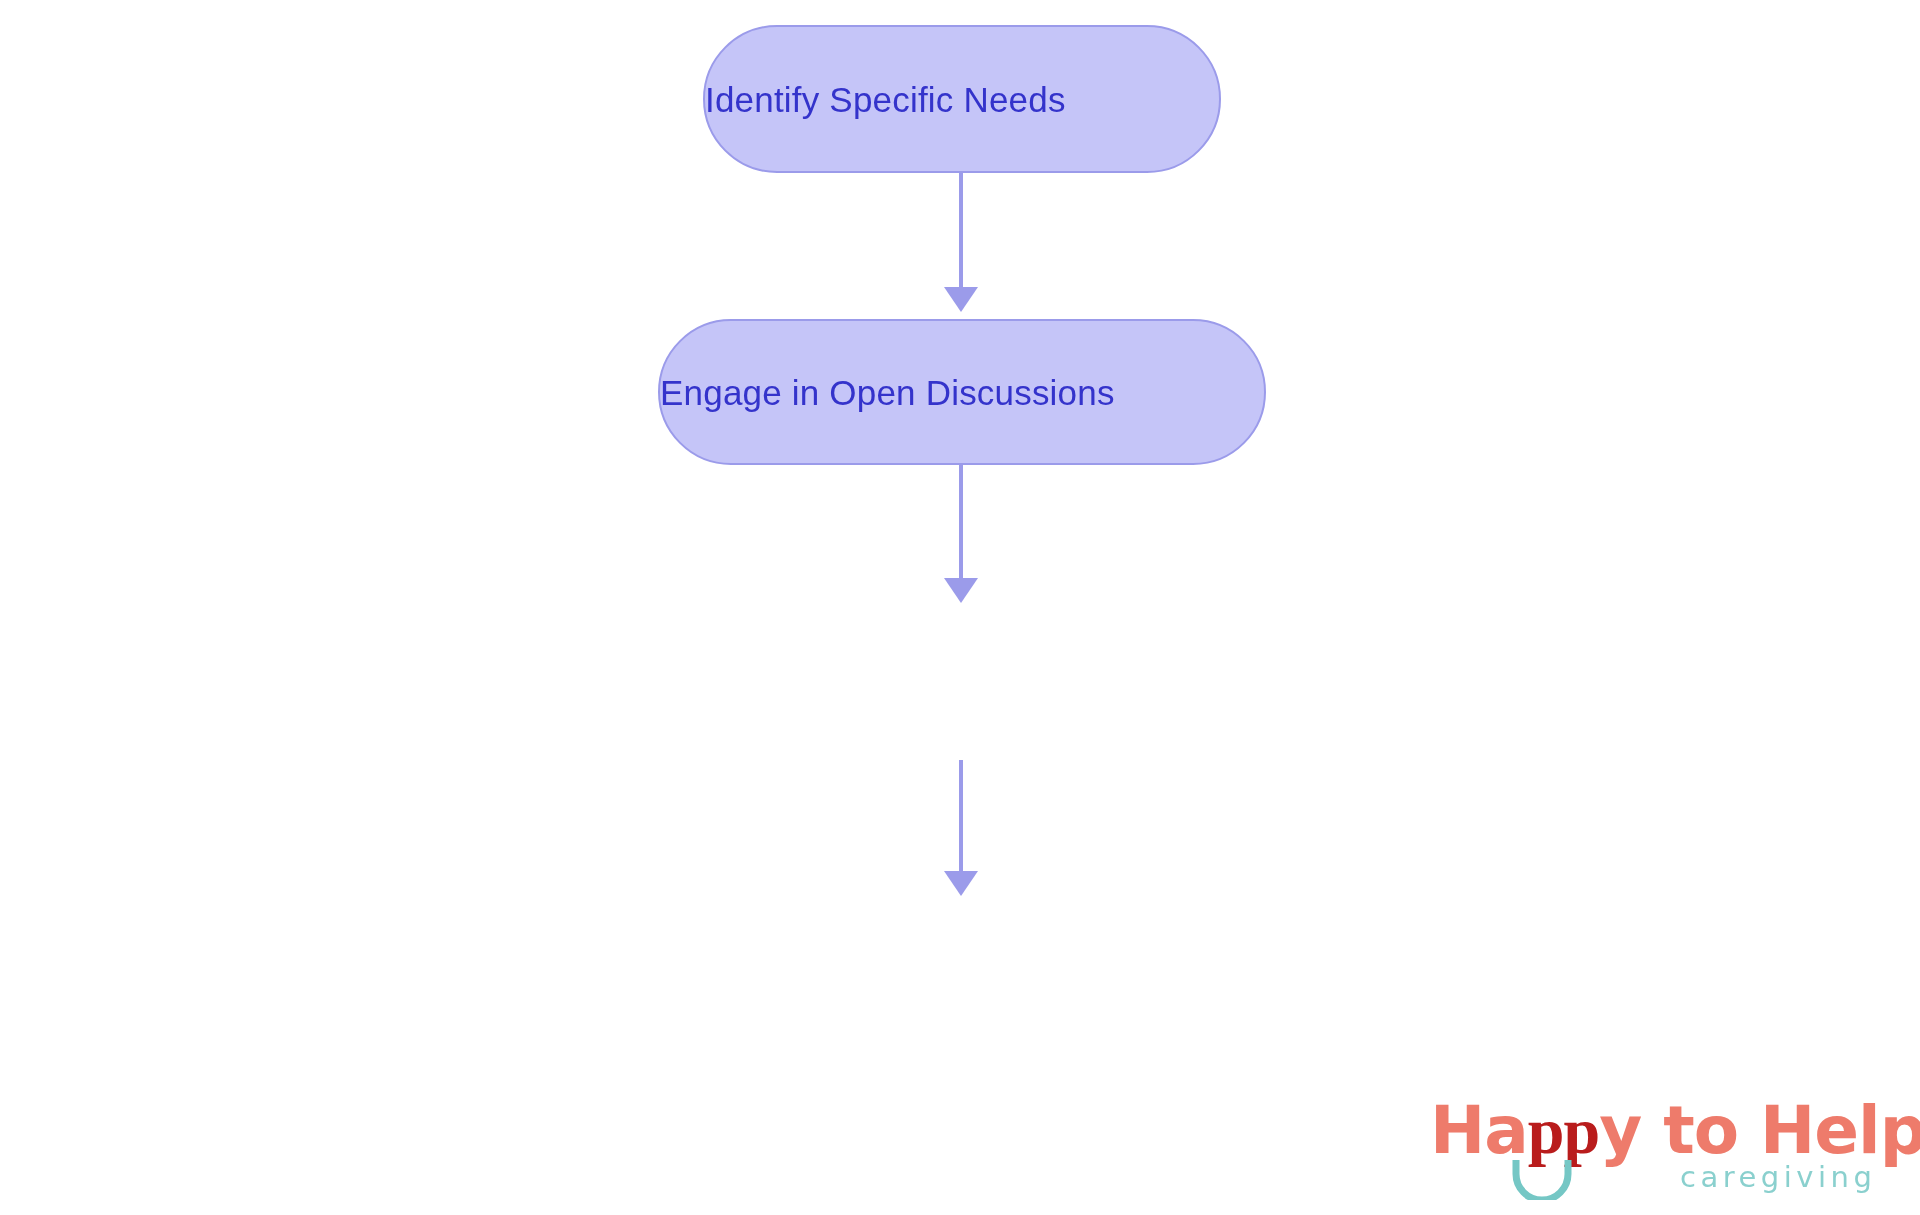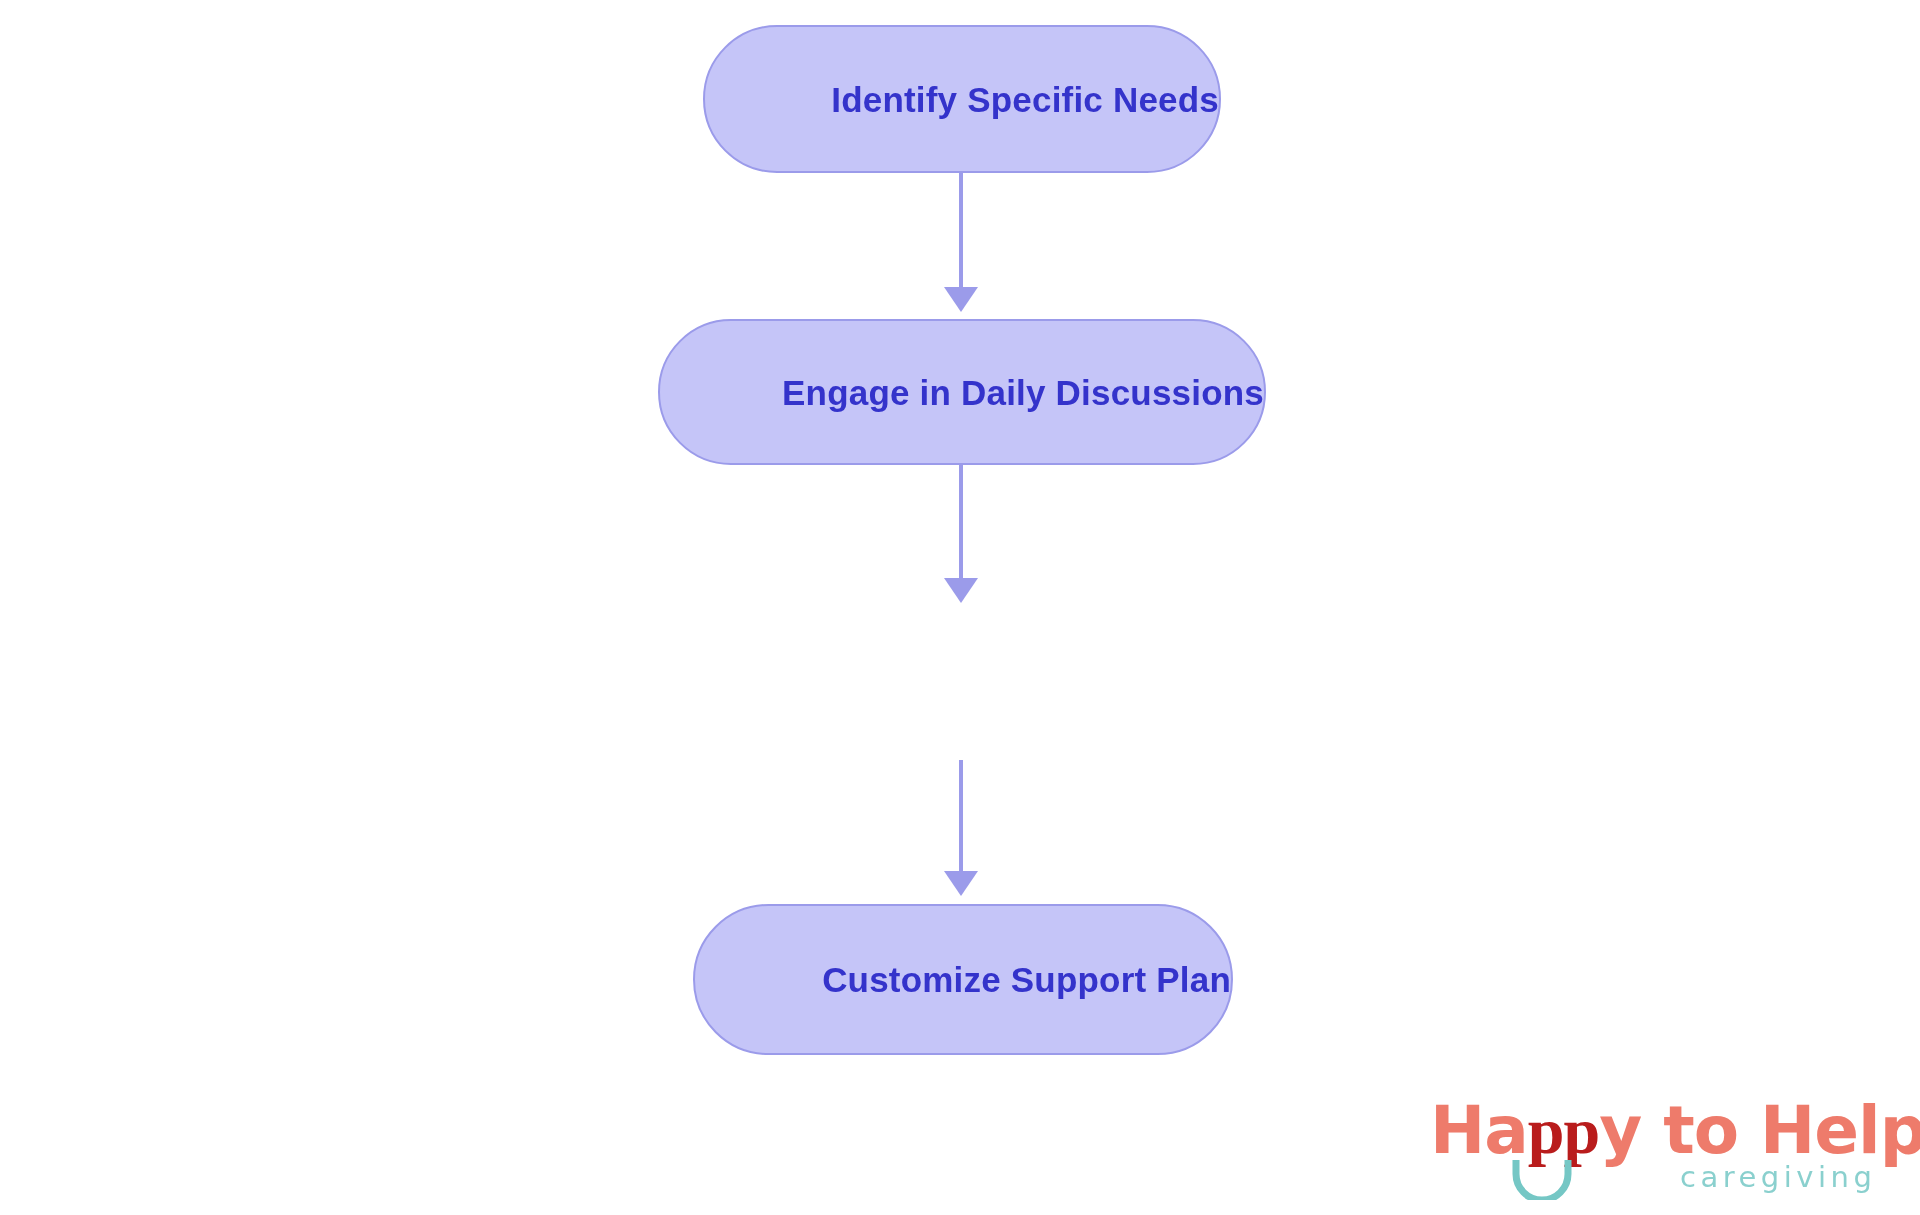--- a/index.html
+++ b/index.html
@@ -18,27 +18,27 @@
     background: #ffffff;
     overflow: hidden;
   }
 
   
   .node {
     position: absolute;
     box-sizing: border-box;
     display: flex;
     align-items: center;
-    justify-content: flex-end;
+    justify-content: flex-start;
     background: #c5c5f8;
     border: 2px solid #9b9bea;
     border-radius: 999px;
     color: #3433cb;
     font-family: "Liberation Sans", "DejaVu Sans", sans-serif;
-    font-weight: 700;
+    font-weight: 400;
     letter-spacing: 0.2px;
     white-space: nowrap;
     user-select: none;
   }
   .node-label {
     display: block;
     line-height: 1;
     text-align: center;
   }
 
@@ -121,27 +121,24 @@
       <line x1="961" y1="760" x2="961" y2="871" stroke="#9b9bea" stroke-width="4"></line>
       <polygon points="944,871 978,871 961,896" fill="#9b9bea"></polygon>
     </g>
   </svg>
 
   <div class="node node-1">
     <span class="node-label">Identify Specific Needs</span>
   </div>
 
   <div class="node node-2">
-    <span class="node-label">Engage in Daily Discussions</span>
+    <span class="node-label">Engage in Open Discussions</span>
   </div>
 
 
-  <div class="node node-4">
-    <span class="node-label">Customize Support Plan</span>
-  </div>
 
   <div class="logo">
     <div class="logo-wordmark"><span class="lg-coral">Ha</span><span class="lg-teal">pp</span><span class="lg-coral">y to Hel</span><span class="lg-coral">p</span></div>
 
     <svg class="logo-smile" viewBox="0 0 62 42" xmlns="http://www.w3.org/2000/svg">
       <path d="M5 2 L5 16 A26 26 0 0 0 57 16 L57 2" fill="none" stroke="#75c7c5" stroke-width="7" stroke-linecap="butt"></path>
     </svg>
 
     <div class="logo-sub">caregiving</div>
   </div>

